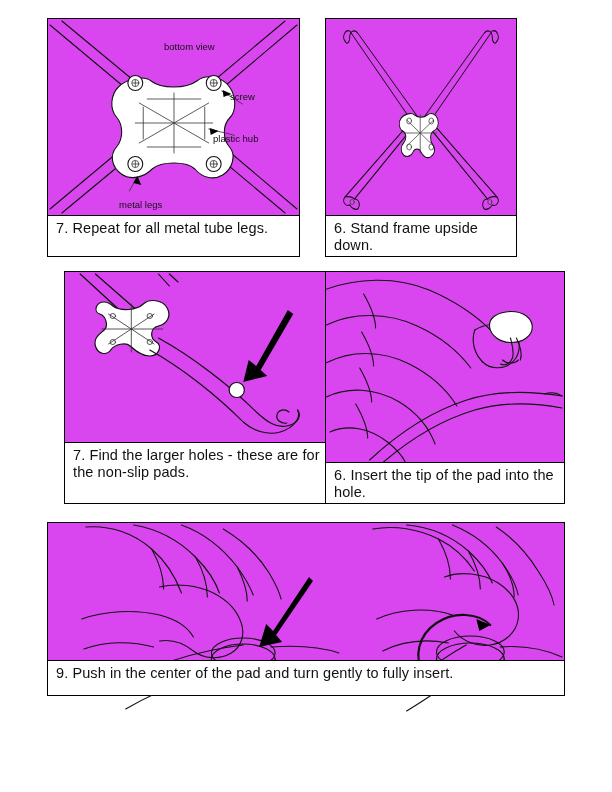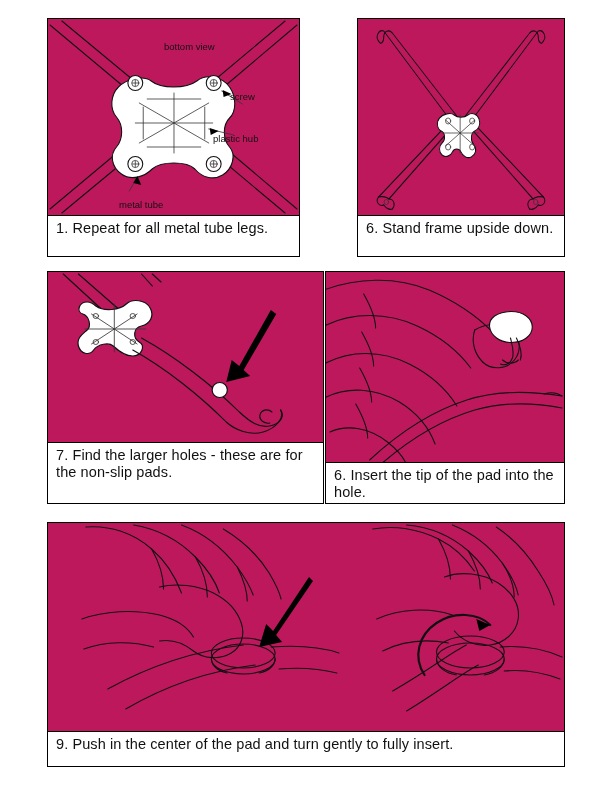--- a/index.html
+++ b/index.html
@@ -18,21 +18,21 @@
   .sheet {
     position: absolute;
     left: 0; top: 0;
     width: 612px;
     height: 792px;
   }
   .panel {
     position: absolute;
     border: 1.5px solid #000000;
     box-sizing: border-box;
-    background: #be185d;
+    background: #d946ef;
   }
   .art {
     position: absolute;
     left: 0; top: 0;
     width: 100%;
   }
   .art svg { display: block; width: 100%; height: 100%; }
   .caption {
     position: absolute;
     left: 0;
@@ -42,24 +42,24 @@
     box-sizing: border-box;
     padding: 4px 6px 4px 8px;
     font-size: 14.5px;
     line-height: 1.2;
     letter-spacing: 0.1px;
     color: #111111;
     background: #ffffff;
   }
   
   #panel-5 { left: 47px;  top: 18px;  width: 253px; height: 239px; }
-  #panel-6 { left: 325px; top: 18px;  width: 208px; height: 239px; margin-left: 32px; }
-  #panel-7 { left: 47px;  top: 271px; width: 277px; height: 233px; }
+  #panel-6 { left: 325px; top: 18px;  width: 192px; height: 239px; }
+  #panel-7 { left: 64px;  top: 271px; width: 277px; height: 233px; }
   #panel-8 { left: 325px; top: 271px; width: 240px; height: 233px; }
-  #panel-9 { left: 47px;  top: 522px; width: 518px; height: 245px; }
+  #panel-9 { left: 47px;  top: 522px; width: 518px; height: 174px; }
 
   #panel-5 .art { height: 196px; }
   #panel-6 .art { height: 196px; }
   #panel-7 .art { height: 170px; }
   #panel-8 .art { height: 190px; }
   #panel-9 .art { height: 208px; }
 
   #panel-5 .caption { height: 41px; }
   #panel-6 .caption { height: 41px; }
   #panel-7 .caption { height: 61px; }
@@ -155,23 +155,23 @@
         </g>
         <g class="arrow">
           <path d="M176 71 l9 4 l-8 3 z"></path>
           <path d="M163 109 l9 3 l-8 4 z"></path>
           <path d="M90 157 l4 9 l-8 -2 z"></path>
         </g>
       </svg>
       <span class="lbl" style="left:116px; top:22px;">bottom view</span>
       <span class="lbl" style="left:182px; top:72px;">screw</span>
       <span class="lbl" style="left:165px; top:114px;">plastic hub</span>
-      <span class="lbl" style="left:71px; top:180px;">metal tube</span>
-    </div>
-    <div class="caption">1. Repeat for all metal tube legs.</div>
+      <span class="lbl" style="left:71px; top:180px;">metal legs</span>
+    </div>
+    <div class="caption">7. Repeat for all metal tube legs.</div>
   </div>
 
   <div class="panel" id="panel-6">
     <div class="art">
       <svg viewBox="0 0 240 196" preserveAspectRatio="none">
         <g class="stroke">
 
           <path d="M30 18 C30 12 36 10 40 14 L116 98"></path>
           <path d="M24 22 C20 18 24 10 30 12 L110 104"></path>
           <path d="M24 22 C26 26 30 24 30 18"></path>

